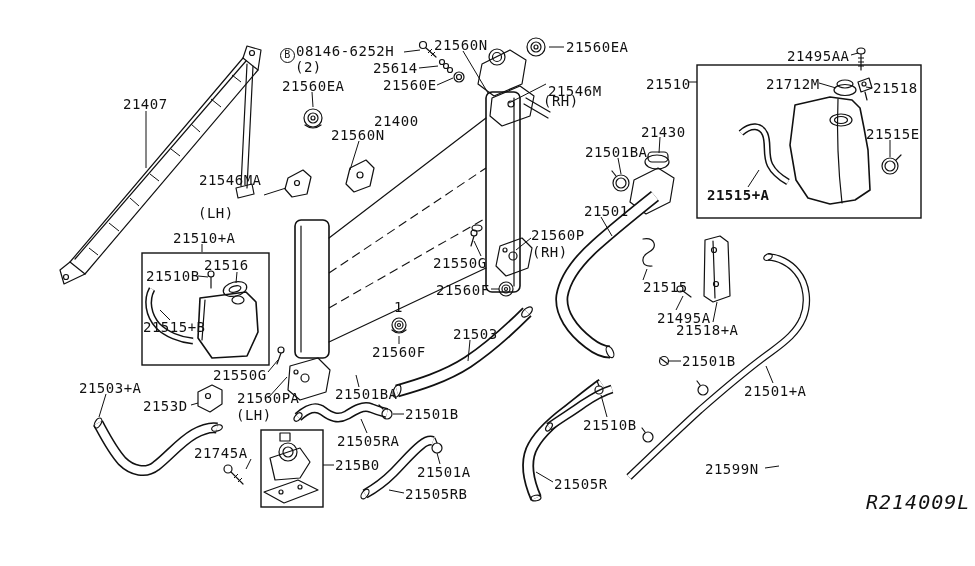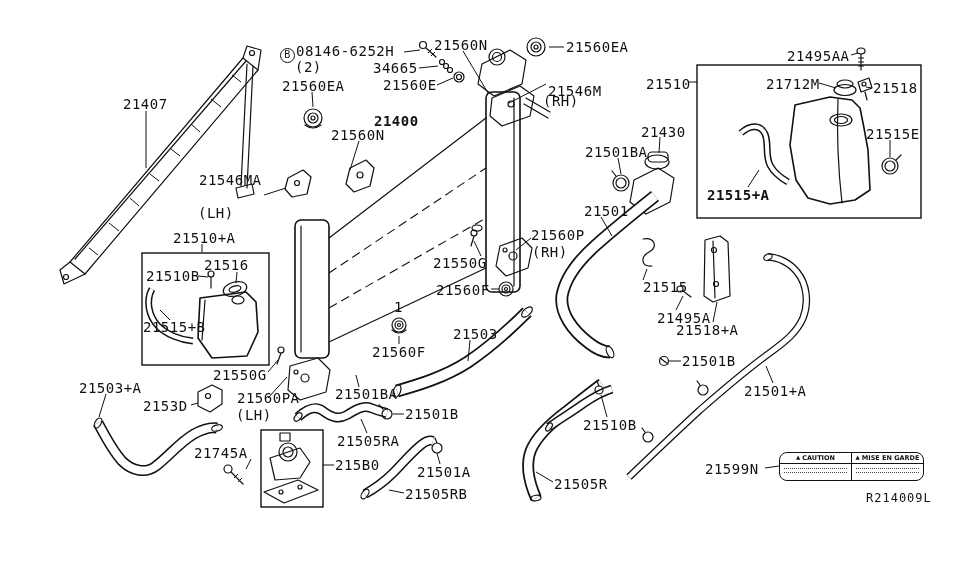--- a/index.html
+++ b/index.html
@@ -3,21 +3,21 @@
 <meta charset="utf-8">
 <style>
   html,body{margin:0;padding:0;}
   body{width:975px;height:566px;background:#ffffff;overflow:hidden;position:relative;
        font-family:"DejaVu Sans Mono","Liberation Mono",monospace;}
   .stage{position:absolute;inset:0;width:975px;height:566px;}
   svg{position:absolute;left:0;top:0;}
   #labels{position:absolute;left:0;top:0;width:975px;height:566px;pointer-events:none;}
   .lbl{position:absolute;font:14px/1 "DejaVu Sans Mono",monospace;letter-spacing:.5px;
        color:#111;white-space:nowrap;}
-  .lbl.big{font-size:12px;letter-spacing:1px;}
+  .lbl.big{font-size:20px;letter-spacing:1px;font-style:italic;}
   .circ{display:inline-block;width:13px;height:13px;border:1.3px solid #111;border-radius:50%;
         font-size:10px;line-height:12px;text-align:center;margin-right:1px;vertical-align:-2px;}
   
   .ln{fill:none;stroke:#111;stroke-width:1.2;stroke-linejoin:round;stroke-linecap:round;}
   .thk{stroke-width:1.6;}
   .dsh{stroke-dasharray:7 4;stroke-width:1.1;}
   .dsh2{stroke-dasharray:9 5;stroke-width:1.1;}
   .ld{fill:none;stroke:#111;stroke-width:1;}
   .ho{fill:none;stroke:#111;stroke-linecap:butt;stroke-linejoin:round;}
   .hi{fill:none;stroke:#fff;stroke-linecap:butt;stroke-linejoin:round;}
@@ -373,29 +373,29 @@
     <line class="dsh" x1="884" y1="165" x2="872" y2="180"></line>
     <line class="dsh" x1="366" y1="188" x2="382" y2="204"></line>
     <line class="dsh" x1="300" y1="198" x2="307" y2="212"></line>
   </g>
 </svg>
 
 <div id="labels">
       <span class="lbl" style="left: 123px; top: 97px;">21407</span>
       <span class="lbl" style="left: 280px; top: 44px;"><span class="circ">B</span>08146-6252H</span>
       <span class="lbl" style="left: 295px; top: 60px;">(2)</span>
-      <span class="lbl" style="left: 373px; top: 61px;">34665</span>
+      <span class="lbl" style="left: 373px; top: 61px;">25614</span>
       <span class="lbl" style="left: 282px; top: 79px;">21560EA</span>
       <span class="lbl" style="left: 383px; top: 78px;">21560E</span>
       <span class="lbl" style="left: 434px; top: 38px;">21560N</span>
       <span class="lbl" style="left: 566px; top: 40px;">21560EA</span>
       <span class="lbl" style="left: 548px; top: 76px; margin-top: 8px;">21546M</span>
       <span class="lbl" style="left: 543px; top: 94px;">(RH)</span>
       <span class="lbl" style="left: 646px; top: 77px;">21510</span>
-      <span class="lbl" style="left: 374px; top: 114px; font-weight: bold;">21400</span>
+      <span class="lbl" style="left: 374px; top: 114px;">21400</span>
       <span class="lbl" style="left: 331px; top: 128px;">21560N</span>
       <span class="lbl" style="left: 641px; top: 125px;">21430</span>
       <span class="lbl" style="left: 787px; top: 49px;">21495AA</span>
       <span class="lbl" style="left: 766px; top: 77px; text-align: center;">21712M</span>
       <span class="lbl" style="left: 873px; top: 81px;">21518</span>
       <span class="lbl" style="left: 866px; top: 127px;">21515E</span>
       <span class="lbl" style="left: 199px; top: 173px;">21546MA</span>
       <span class="lbl" style="left: 198px; top: 206px;">(LH)</span>
       <span class="lbl" style="left: 585px; top: 145px;">21501BA</span>
       <span class="lbl" style="left: 173px; top: 231px;">21510+A</span>
@@ -428,32 +428,14 @@
       <span class="lbl" style="left: 335px; top: 458px;">215B0</span>
       <span class="lbl" style="left: 417px; top: 465px;">21501A</span>
       <span class="lbl" style="left: 405px; top: 487px;">21505RB</span>
       <span class="lbl" style="left: 554px; top: 477px;">21505R</span>
       <span class="lbl" style="left: 744px; top: 384px;">21501+A</span>
       <span class="lbl" style="left: 705px; top: 462px;">21599N</span>
     </div>
 
 <span class="lbl big code">R214009L</span>
 
-<div class="caution">
-  <div class="c-col first">
-    <div class="c-h">
-      <span class="tri">▲</span>
-      <span>CAUTION</span>
-    </div>
-    <div class="fp"></div>
-    <div class="fp"></div>
-  </div>
-  <div class="c-col">
-    <div class="c-h">
-      <span class="tri">▲</span>
-      <span>MISE EN GARDE</span>
-    </div>
-    <div class="fp"></div>
-    <div class="fp"></div>
-  </div>
+
 </div>
 
-</div>
-
 </body></html>

